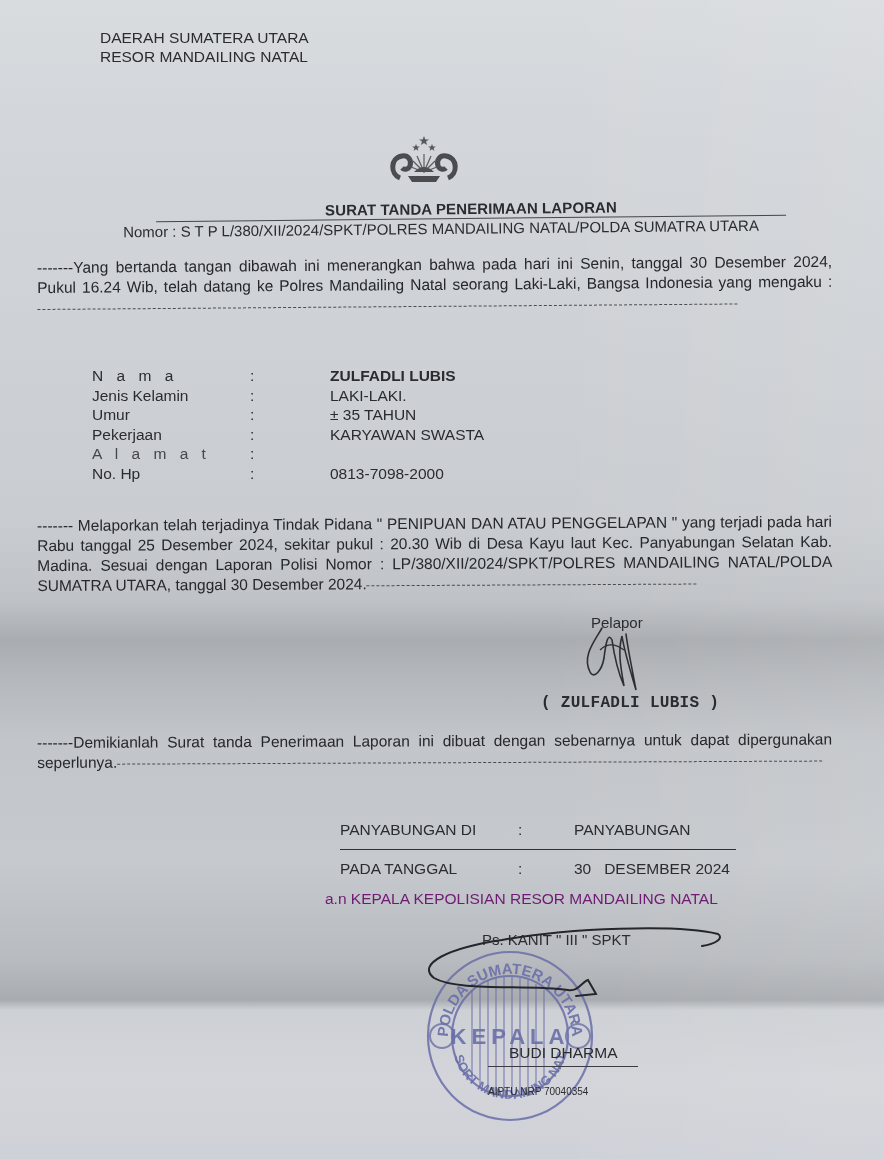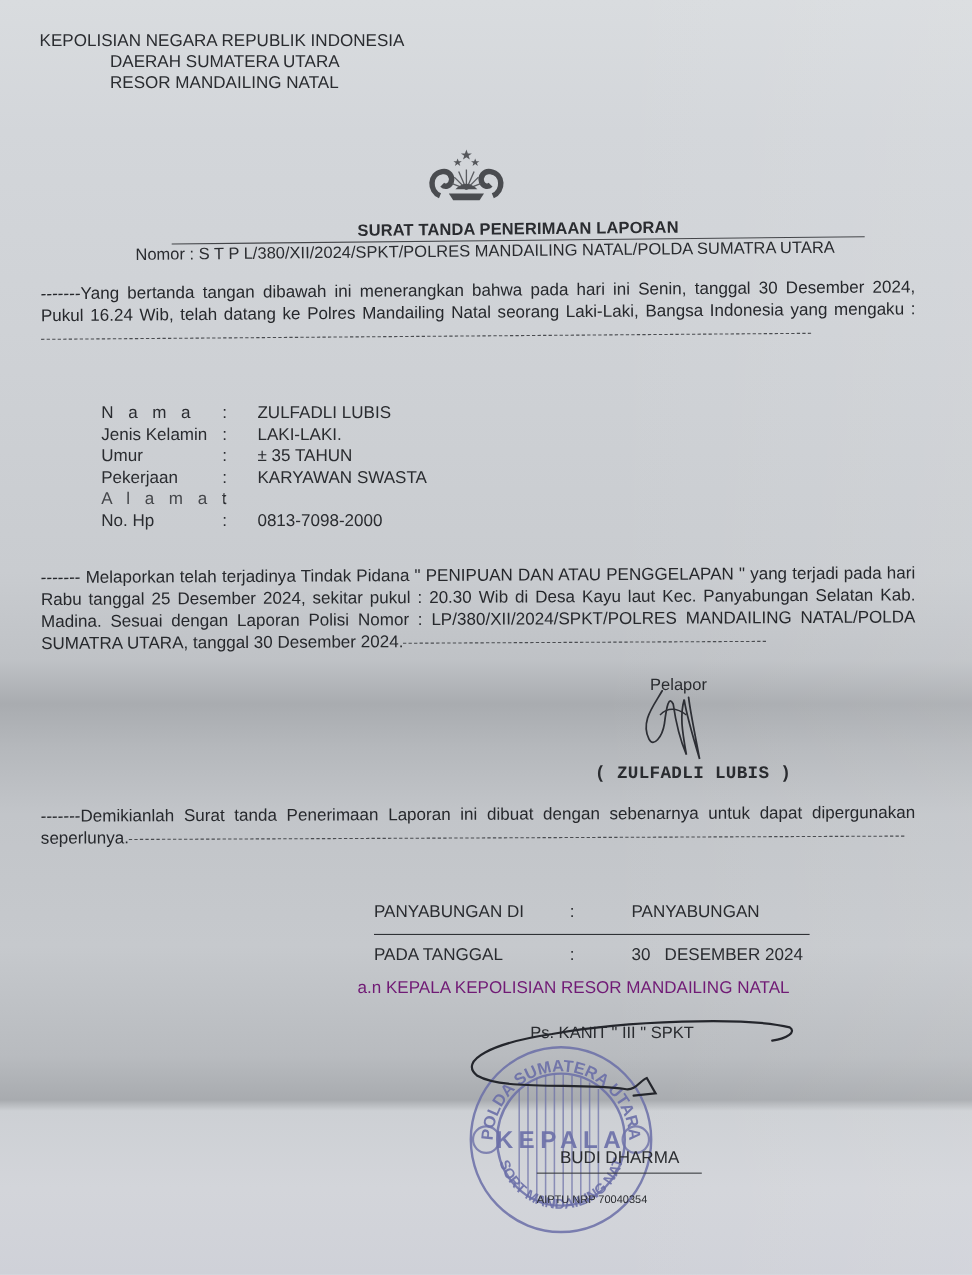--- a/index.html
+++ b/index.html
@@ -52,26 +52,26 @@
   .p1 { top: 258px; transform: rotate(-0.45deg); transform-origin: left top; }
   .p2 { top: 516px; transform: rotate(-0.3deg); transform-origin: left top; }
   .p3 { top: 733px; transform: rotate(-0.25deg); transform-origin: left top; }
   .dash-fill {
     display: inline-block; border-bottom: 1.2px dashed #4a4c50;
     height: 1px; vertical-align: middle;
   }
 
   
   .ident { left: 92px; top: 366px; font-size: 15.5px; line-height: 19.5px; }
-  .ident .row { display: flex; white-space: nowrap; }
+  .ident .row { display: flex; white-space: nowrap; gap: 48px; }
   .ident .lbl { width: 108px; }
   .ident .lbl.spaced { letter-spacing: 4.5px; }
   .ident .colon { width: 32px; text-align: left; padding-left: 2px; }
   .ident .val { }
-  .ident .val.bold { font-weight: normal; }
+  .ident .val.bold { font-weight: bold; }
 
   
   .pelapor-lbl { left: 591px; top: 614px; font-size: 15px; }
   .sig1 { left: 580px; top: 620px; width: 80px; height: 75px; }
   .pelapor-name { left: 541px; top: 694px; font-size: 16px; font-weight: bold; letter-spacing: 0.3px; white-space: nowrap; font-family: Liberation Mono, monospace; }
 
   
   .issued { left: 340px; top: 815px; width: 396px; font-size: 15.5px; }
   .issued .irow { display: flex; white-space: nowrap; height: 30px; align-items: center; }
   .issued .ik { width: 178px; }
@@ -87,21 +87,20 @@
   .official-name { left: 509px; top: 1044px; font-size: 15.5px; white-space: nowrap; }
   .official-line { left: 488px; top: 1066px; width: 150px; border-top: 1.2px solid #3a3c40; }
   .official-nrp { left: 488px; top: 1086px; font-size: 10px; white-space: nowrap; }
 </style>
 </head>
 <body>
 
 <div class="shade-right"></div>
 
 <div class="abs kop">
-  <div class="l1">KEPOLISIAN NEGARA REPUBLIK INDONESIA</div>
   <div class="l2">DAERAH SUMATERA UTARA</div>
   <div class="l3">RESOR MANDAILING NATAL</div>
 </div>
 
 <svg class="abs emblem" viewBox="0 0 76 54">
   <g fill="#55575b">
     <polygon points="38,2 39.3,5.5 43,5.5 40,7.6 41.1,11 38,9 34.9,11 36,7.6 33,5.5 36.7,5.5"></polygon>
     <polygon points="30,10 31,12.6 33.8,12.6 31.6,14.2 32.4,16.8 30,15.2 27.6,16.8 28.4,14.2 26.2,12.6 29,12.6"></polygon>
     <polygon points="46,10 47,12.6 49.8,12.6 47.6,14.2 48.4,16.8 46,15.2 43.6,16.8 44.4,14.2 42.2,12.6 45,12.6"></polygon>
   </g>

